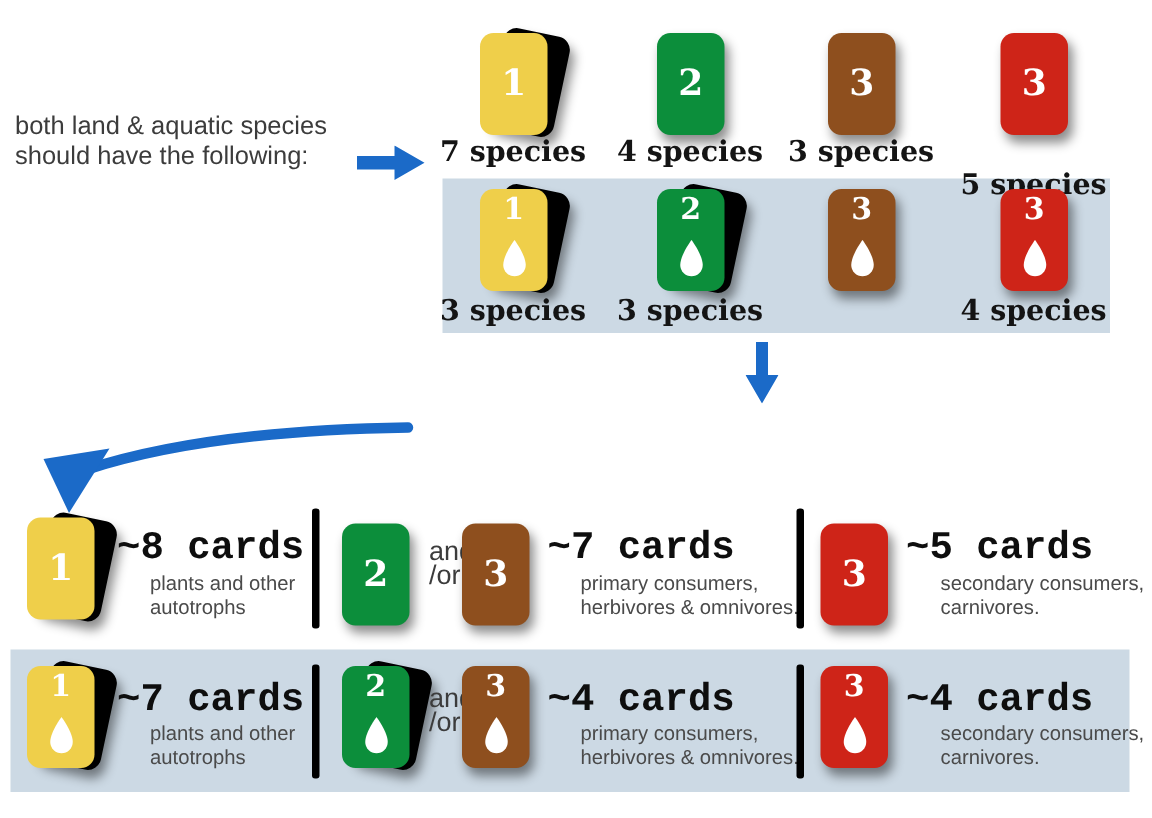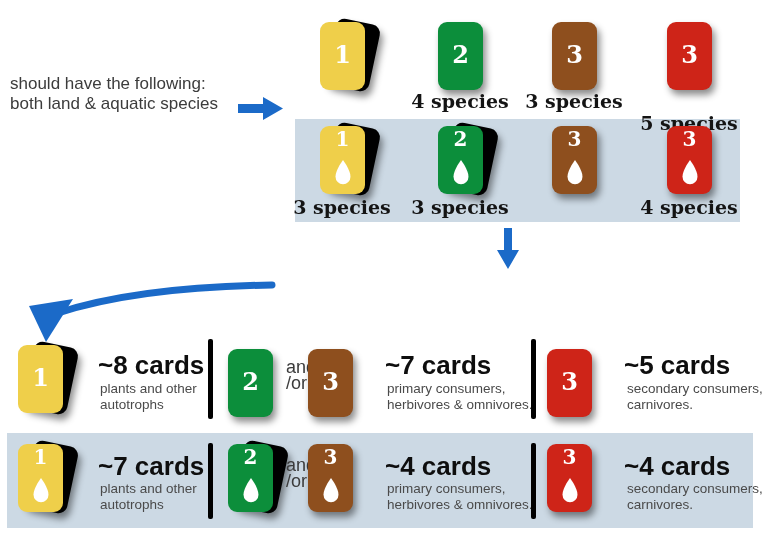--- a/index.html
+++ b/index.html
@@ -24,39 +24,39 @@
   .brown{background:#8E4F1E;}  .red{background:#CE2418;}
   .num{position:absolute;left:0;width:100%;text-align:center;color:#fff;
        font-family:"DejaVu Serif",serif;font-weight:bold;}
   .card.center-num .num{top:50%;transform:translateY(-54%);font-size:24px;}
   .card.aquatic .num{top:1px;font-size:20px;}
   .droplet{position:absolute;left:50%;transform:translateX(-50%);bottom:8px;width:20px;height:27px;}
 
   
   .species-label{position:absolute;width:120px;text-align:center;color:#141414;
                  font-family:"DejaVu Serif",serif;font-weight:bold;font-size:19px;}
-  .headline{position:absolute;color:#0e0e0e;font-family:Liberation Sans, sans-serif;
-            font-weight:bold;font-size:26px;white-space:nowrap;margin-left:20px;}
+  .headline{position:absolute;color:#0e0e0e;font-family:Liberation Mono, monospace;
+            font-weight:bold;font-size:26px;white-space:nowrap;}
   .desc{position:absolute;color:#4a4a4a;font-size:13.5px;line-height:15.5px;}
   .andor{position:absolute;color:#3c3c3c;font-size:18px;line-height:16px;}
 
   .divider{position:absolute;width:5px;background:#000;border-radius:2px;}
   .arrow-svg{position:absolute;}
 </style>
 </head>
 <body>
 
 <div id="page">
 
   <div id="panel-top" class="panel"></div>
   <div id="panel-bottom" class="panel"></div>
 
   <div class="para" style="left:10px;top:74px;width:245px;">
+    <div>both land &amp; aquatic species</div>
     <div>should have the following:</div>
-    <div>both land &amp; aquatic species</div>
   </div>
 
   <svg class="arrow-svg" style="left:238px;top:97px;" width="46" height="24" viewBox="0 0 46 24">
     <polygon points="0,7 25,7 25,0 45,11.5 25,23 25,16 0,16" fill="#1B6AC8"></polygon>
   </svg>
 
   <div class="card center-num" style="left:320px;top:22px;">
     <div class="back"></div>
     <div class="front yellow">
         <span class="num">1</span>
@@ -70,20 +70,21 @@
   <div class="card flat center-num" style="left:552px;top:22px;">
     <div class="front brown">
         <span class="num">3</span>
       </div>
   </div>
   <div class="card flat center-num" style="left:667px;top:22px;">
     <div class="front red">
         <span class="num">3</span>
       </div>
   </div>
+  <div class="species-label" style="left:282px;top:90px;">7 species</div>
   <div class="species-label" style="left:400px;top:90px;">4 species</div>
   <div class="species-label" style="left:514px;top:90px;">3 species</div>
   <div class="species-label" style="left:629px;top:90px;margin-top:22px;">5 species</div>
 
   <div class="card aquatic" style="left:320px;top:126px;">
     <div class="back"></div>
     <div class="front yellow">
         <span class="num">1</span>
       <svg class="droplet" viewBox="0 0 24 32">
           <path d="M12 1 C12 1 3 13 3 21 a9 9 0 0 0 18 0 C21 13 12 1 12 1 Z" fill="#fff"></path>

